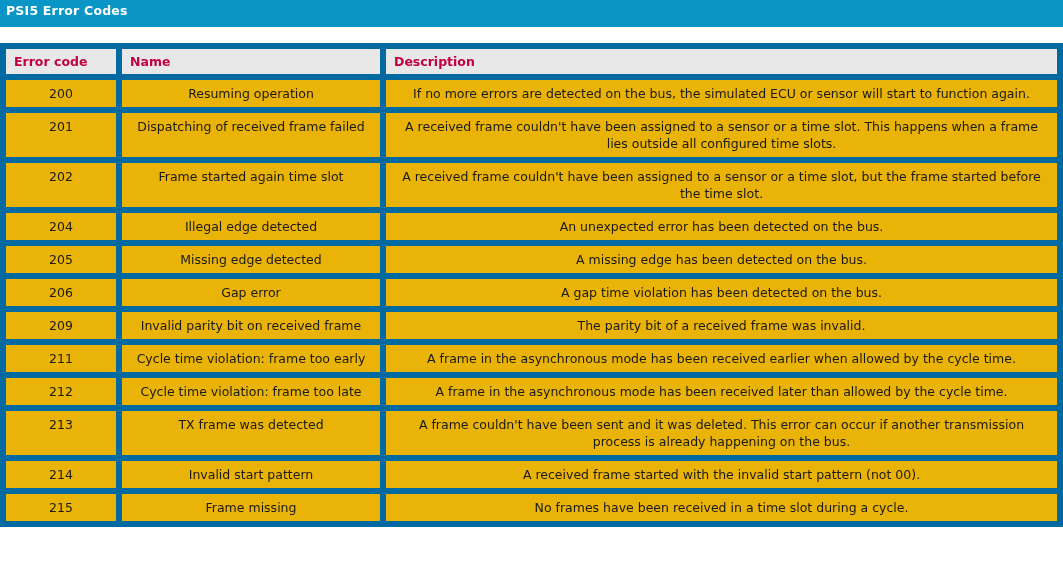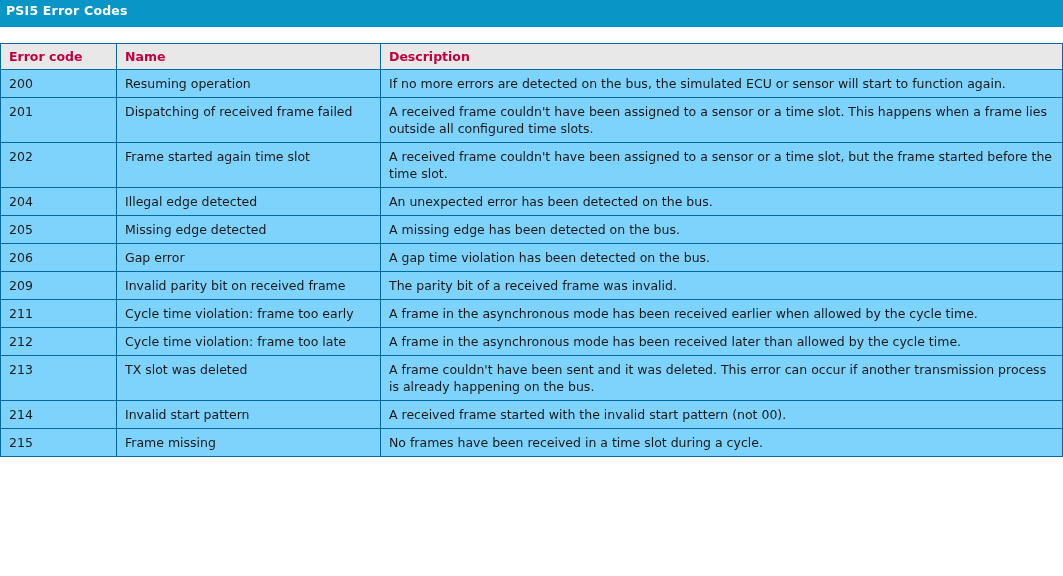--- a/index.html
+++ b/index.html
@@ -31,39 +31,40 @@
     width: 1063px;
     border-collapse: collapse;
     table-layout: fixed;
     font-size: 12.5px;
     color: #1a1a1a;
   }
   table.error-table col.c-code { width: 116px; }
   table.error-table col.c-name { width: 264px; }
   table.error-table th,
   table.error-table td {
-    border: 1px solid #0369a1;
+    border: 6px solid #0369a1;
     vertical-align: top;
     text-align: left;
     padding: 5px 8px 5px 8px;
     line-height: 17px;
     word-wrap: break-word;
     margin-top: 8px;
   }
   table.error-table th {
     background: #e8e8e8;
     color: #c00040;
     font-weight: bold;
     padding-top: 4px;
     padding-bottom: 4px;
     height: 26px;
   }
   table.error-table td {
-    background: #7dd3fc;
+    background: #eab308;
     height: 28px;
+    text-align: center;
   }
 </style>
 </head>
 <body>
 
 <div class="title-bar">
   <span>PSI5 Error Codes</span>
 </div>
 
 <div class="spacer"></div>
@@ -136,21 +137,21 @@
   </tr>
 
   <tr>
     <td>212</td>
     <td>Cycle time violation: frame too late</td>
     <td>A frame in the asynchronous mode has been received later than allowed by the cycle time.</td>
   </tr>
 
   <tr>
     <td>213</td>
-    <td>TX slot was deleted</td>
+    <td>TX frame was detected</td>
     <td>A frame couldn't have been sent and it was deleted. This error can occur if another transmission process is already happening on the bus.</td>
   </tr>
 
   <tr>
     <td>214</td>
     <td>Invalid start pattern</td>
     <td>A received frame started with the invalid start pattern (not 00).</td>
   </tr>
 
   <tr>

